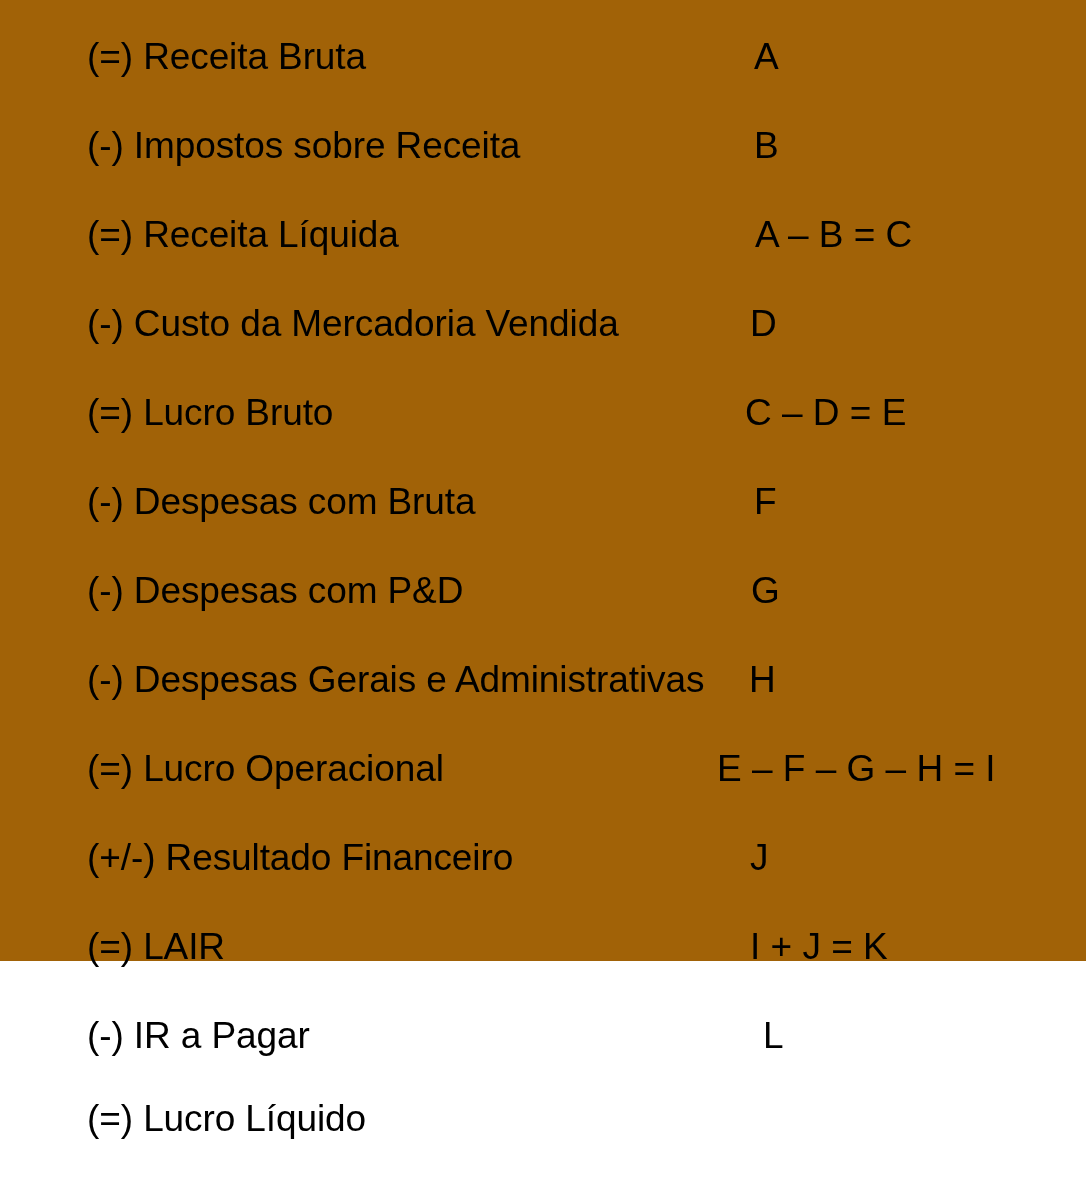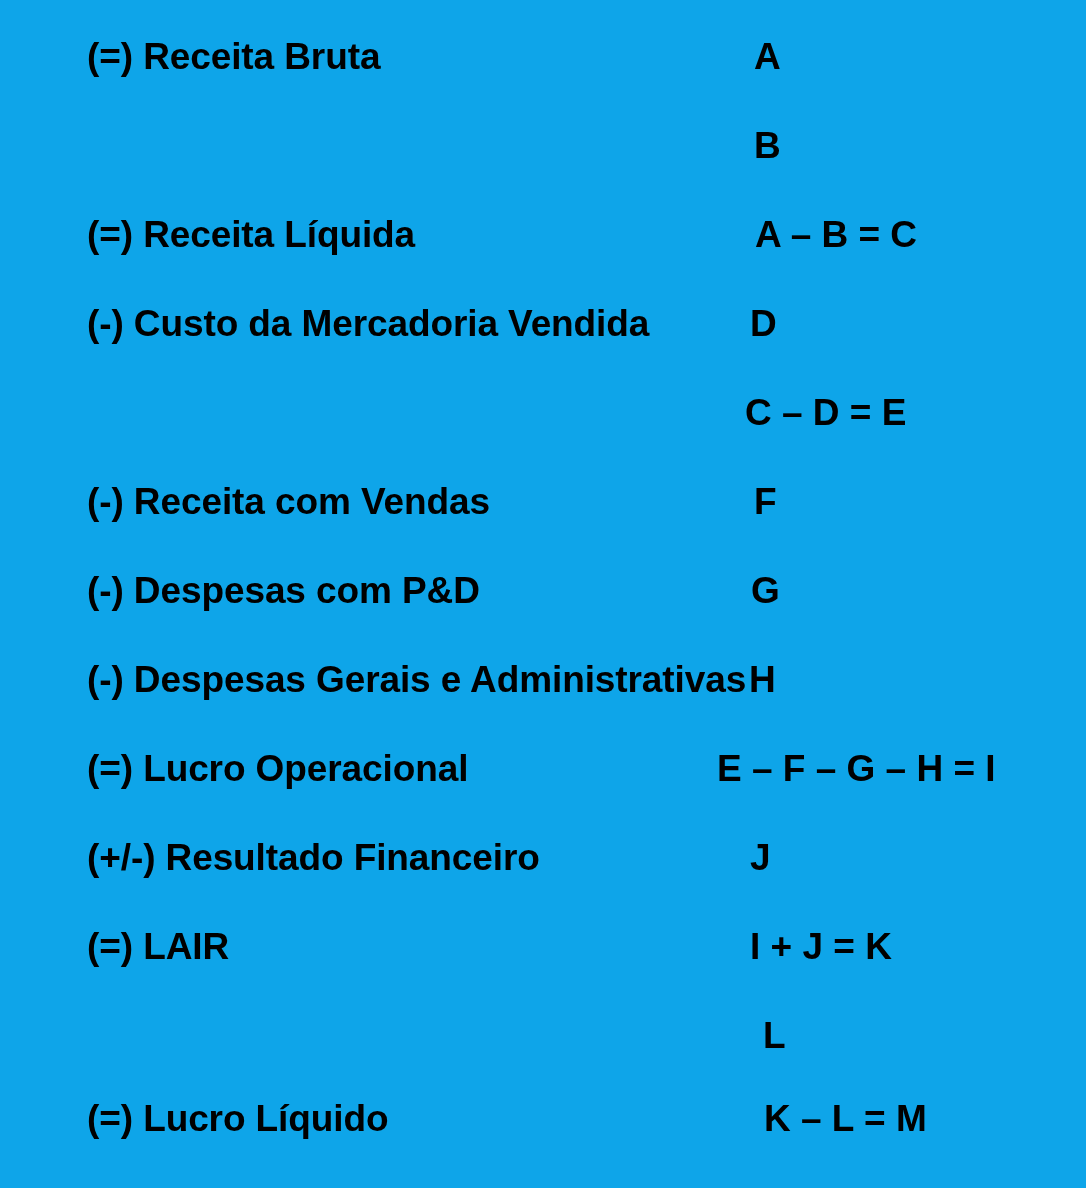--- a/index.html
+++ b/index.html
@@ -12,23 +12,22 @@
     height: 1188px;
     overflow: hidden;
     font-family: "Liberation Sans", "DejaVu Sans", sans-serif;
     color: #000000;
     -webkit-font-smoothing: antialiased;
   }
 
   #income-statement {
     position: relative;
     width: 1086px;
-    height: 1188px;
-    background: #0ea5e9;
-    font-weight: bold;
+    height: 961px;
+    background: #a16207;
   }
 
   .statement-row {
     position: absolute;
     left: 0;
     width: 1086px;
     height: 62px;
     display: block;
   }
 
@@ -86,39 +85,41 @@
 <body>
 
 <div id="income-statement">
 
   <div class="statement-row r0">
     <span class="row-label">(=) Receita Bruta</span>
     <span class="row-value v0">A</span>
   </div>
 
   <div class="statement-row r1">
+    <span class="row-label">(-) Impostos sobre Receita</span>
     <span class="row-value v1">B</span>
   </div>
 
   <div class="statement-row r2">
     <span class="row-label">(=) Receita Líquida</span>
     <span class="row-value v2">A – B = C</span>
   </div>
 
   <div class="statement-row r3">
     <span class="row-label">(-) Custo da Mercadoria Vendida</span>
     <span class="row-value v3">D</span>
   </div>
 
   <div class="statement-row r4">
+    <span class="row-label">(=) Lucro Bruto</span>
     <span class="row-value v4">C – D = E</span>
   </div>
 
   <div class="statement-row r5">
-    <span class="row-label">(-) Receita com Vendas</span>
+    <span class="row-label">(-) Despesas com Bruta</span>
     <span class="row-value v5">F</span>
   </div>
 
   <div class="statement-row r7">
     <span class="row-label">(-) Despesas Gerais e Administrativas</span>
     <span class="row-value v7">H</span>
   </div>
 
   <div class="statement-row r6">
     <span class="row-label">(-) Despesas com P&amp;D</span>
@@ -134,21 +135,21 @@
     <span class="row-label">(=) LAIR</span>
     <span class="row-value v10">I + J = K</span>
   </div>
 
   <div class="statement-row r9">
     <span class="row-label">(+/-) Resultado Financeiro</span>
     <span class="row-value v9">J</span>
   </div>
 
   <div class="statement-row r11">
+    <span class="row-label">(-) IR a Pagar</span>
     <span class="row-value v11">L</span>
   </div>
 
   <div class="statement-row r12">
     <span class="row-label">(=) Lucro Líquido</span>
-    <span class="row-value v12">K – L = M</span>
   </div>
 
 </div>
 
 </body></html>

